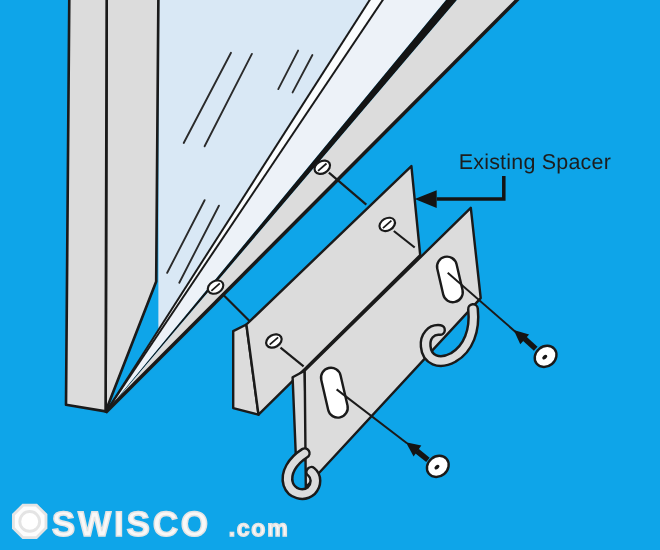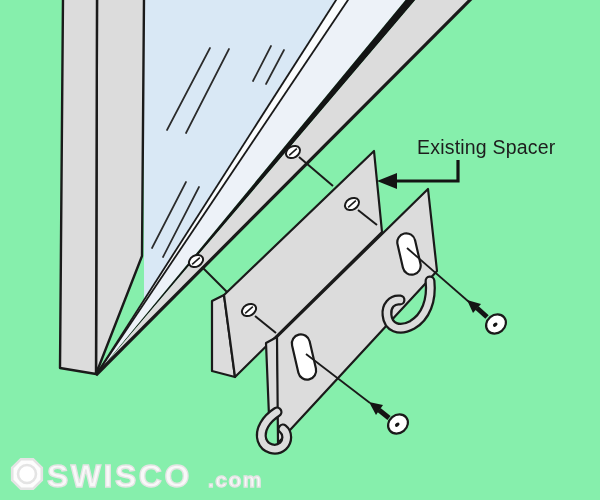--- a/index.html
+++ b/index.html
@@ -1,16 +1,16 @@
 <!DOCTYPE html>
 <html><head>
 <meta charset="utf-8">
 <style>
   html,body{margin:0;padding:0;background:#ffffff;}
-  .stage{position:relative;width:600px;height:500px;background:#86efac;overflow:hidden;
+  .stage{position:relative;width:600px;height:500px;background:#0ea5e9;overflow:hidden;
          font-family:"Liberation Sans",sans-serif;}
   svg{display:block;}
   .callout-text{font-family:"Liberation Sans",sans-serif;font-size:19.5px;font-weight:400;letter-spacing:.2px;}
   .wm-brand{font-family:"Liberation Sans",sans-serif;font-size:32px;font-weight:bold;letter-spacing:2.5px;}
   .wm-tld{font-family:"Liberation Sans",sans-serif;font-size:21px;font-weight:bold;letter-spacing:1.5px;}
 </style>
 </head>
 <body>
 
 <div class="stage">

